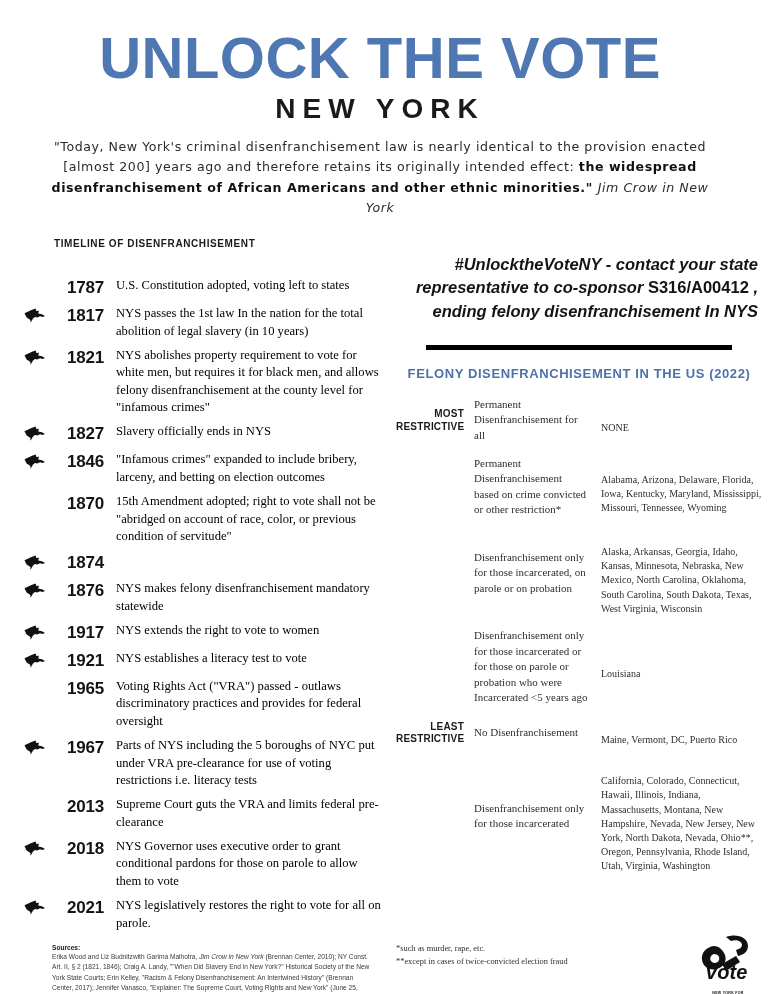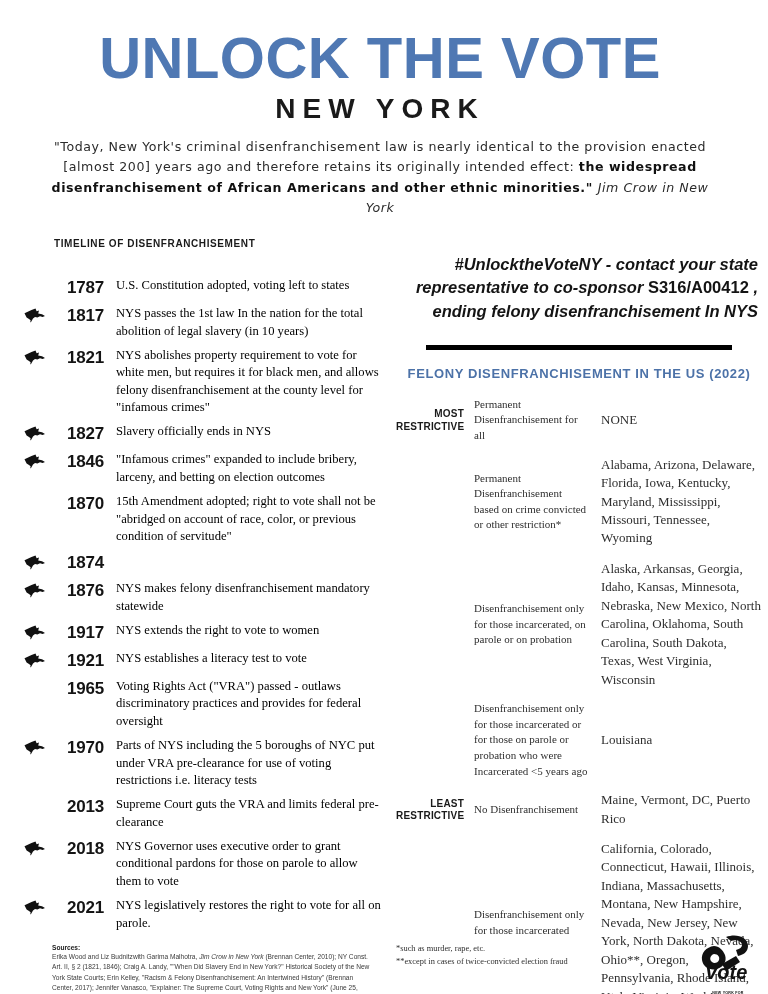--- a/index.html
+++ b/index.html
@@ -180,24 +180,25 @@
     font-family: "Liberation Serif", serif;
     font-size: 11px;
     line-height: 1.42;
     color: #2e2e2e;
     box-sizing: border-box;
   }
   .fd-states {
     flex: 1;
     padding-left: 12px;
     font-family: "Liberation Serif", serif;
-    font-size: 13px;
+    font-size: 10px;
     line-height: 1.42;
     color: #2e2e2e;
     box-sizing: border-box;
+    margin-top: 15px;
   }
 
   
   .footer-right {
     position: absolute;
     left: 396px;
     top: 934px;
     width: 372px;
     display: flex;
     align-items: flex-start;
@@ -324,21 +325,21 @@
             <div class="tl-icon"></div>
             <div class="tl-year">1965</div>
             <div class="tl-text">Voting Rights Act ("VRA") passed - outlaws discriminatory practices and provides for federal oversight</div>
           </div>
           <div class="tl-row">
             <div class="tl-icon">
               <svg width="22" height="15" viewBox="0 0 22 15">
                 <path d="M0.5 5.2 L7.5 2.0 L11.5 0.6 L12.6 3.2 L15.0 2.4 L14.2 5.4 L18.0 6.2 L21.0 8.0 L18.6 9.0 L16.0 8.2 L13.4 9.6 L11.0 9.0 L9.0 10.6 L7.2 13.8 L6.2 14.4 L6.6 12.2 L5.0 11.0 L2.6 9.4 Z" fill="#111"></path>
               </svg>
             </div>
-            <div class="tl-year">1970</div>
+            <div class="tl-year">1967</div>
             <div class="tl-text">Parts of NYS including the 5 boroughs of NYC put under VRA pre-clearance for use of voting restrictions i.e. literacy tests</div>
           </div>
           <div class="tl-row">
             <div class="tl-icon"></div>
             <div class="tl-year">2013</div>
             <div class="tl-text">Supreme Court guts the VRA and limits federal pre-clearance</div>
           </div>
           <div class="tl-row">
             <div class="tl-icon">
               <svg width="22" height="15" viewBox="0 0 22 15">

